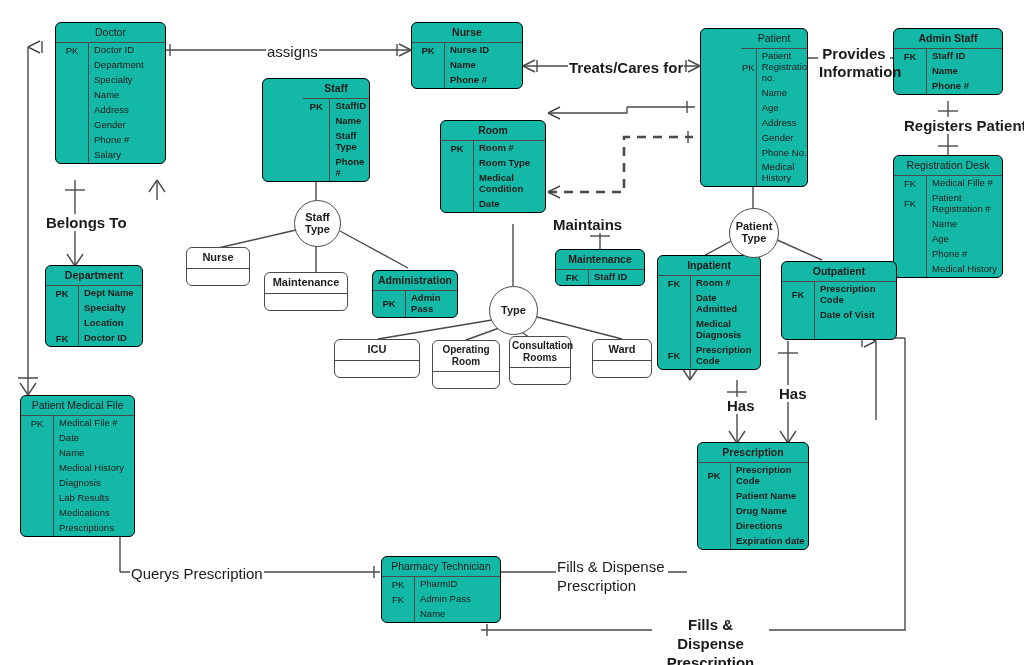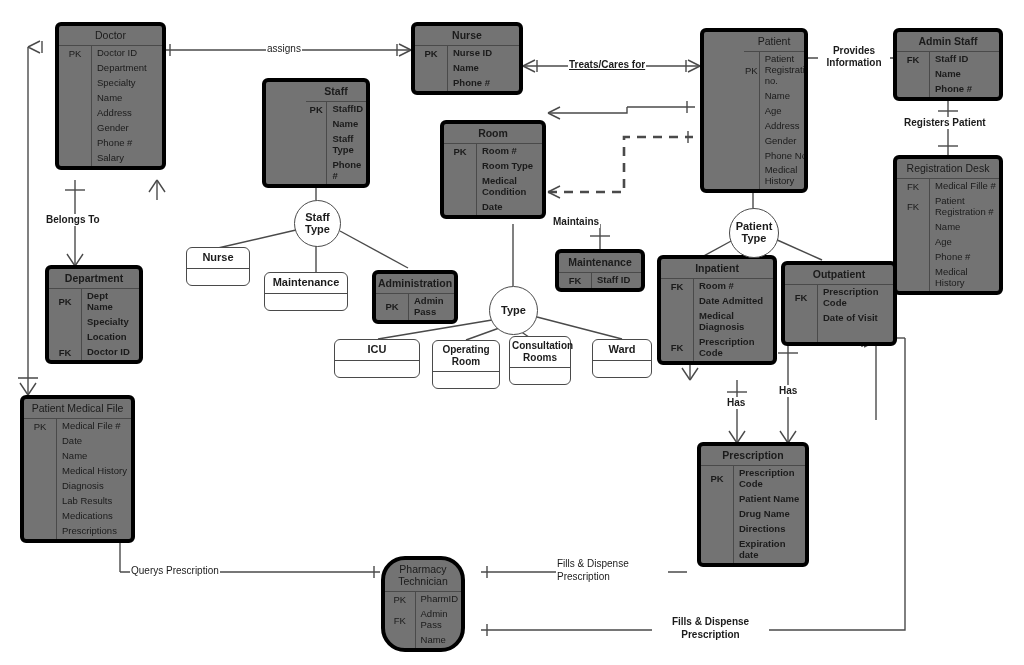--- a/index.html
+++ b/index.html
@@ -1,22 +1,22 @@
 <!DOCTYPE html>
 <html><head>
 <meta charset="utf-8">
 <style>
   html,body{margin:0;padding:0;background:#ffffff;}
   body{font-family:"Liberation Sans","DejaVu Sans",sans-serif;color:#1b1b1b;}
   #canvas{position:relative;width:1024px;height:665px;overflow:hidden;background:#fff;}
   svg.edges{position:absolute;left:0;top:0;width:1024px;height:665px;pointer-events:none;}
 
   
-  .entity{position:absolute;box-sizing:border-box;border:4px solid #000000;border-radius:6px;
-          background:#737373;overflow:hidden;}
+  .entity{position:absolute;box-sizing:border-box;border:1px solid #000000;border-radius:6px;
+          background:#14b8a6;overflow:hidden;}
   .ent-title{text-align:center;font-size:10.5px;line-height:1.15;padding:3px 2px 4px 2px;
              border-bottom:1px solid #4a4a4a;}
   .ent-body{display:table;width:100%;}
   .attr{display:table-row;}
   .attr .key{display:table-cell;width:30px;text-align:center;font-size:9.5px;vertical-align:middle;
              border-right:1px solid #4a4a4a;padding:2px 1px;white-space:nowrap;}
   .attr .nm{display:table-cell;font-size:9.5px;vertical-align:middle;padding:2px 3px 2px 5px;line-height:1.15;}
   .entity.bold .ent-title,.entity.bold .attr .key,.entity.bold .attr .nm{font-weight:bold;}
   .empty-body{height:16px;}
 
@@ -25,21 +25,21 @@
   .stub .ent-title{font-weight:bold;font-size:11px;}
   .stub .band{height:16px;}
   .stub.small .ent-title{font-size:10px;}
 
   
   .circ{position:absolute;border:1px solid #4a4a4a;border-radius:50%;background:#fff;
         display:flex;align-items:center;justify-content:center;text-align:center;
         font-weight:bold;font-size:11px;line-height:1.05;}
 
   
-  .elabel{position:absolute;font-size:10px;line-height:1.15;background:#fff;padding:0 1px;white-space:nowrap;}
+  .elabel{position:absolute;font-size:15px;line-height:1.15;background:#fff;padding:0 1px;white-space:nowrap;}
   .elabel.b{font-weight:bold;}
 </style>
 </head>
 <body>
 
 <div id="canvas">
 
   <svg class="edges" viewBox="0 0 1024 665">
     <g stroke="#4a4a4a" stroke-width="1.4" fill="none">
 
@@ -373,21 +373,21 @@
   <div class="entity bold" style="left:555px;top:249px;width:90px;">
     <div class="ent-title">Maintenance</div>
     <div class="ent-body">
       <div class="attr">
           <span class="key">FK</span>
           <span class="nm">Staff ID</span>
         </div>
     </div>
   </div>
 
-  <div class="entity bold" style="left:657px;top:255px;width:120px;">
+  <div class="entity bold" style="left:657px;top:255px;width:104px;">
     <div class="ent-title">Inpatient</div>
     <div class="ent-body">
       <div class="attr">
           <span class="key">FK</span>
           <span class="nm">Room #</span>
         </div>
       <div class="attr">
           <span class="key"></span>
           <span class="nm">Date Admitted</span>
         </div>
@@ -449,21 +449,21 @@
   <div class="entity bold" style="left:372px;top:270px;width:86px;">
     <div class="ent-title">Administration</div>
     <div class="ent-body">
       <div class="attr">
           <span class="key">PK</span>
           <span class="nm">Admin Pass</span>
         </div>
     </div>
   </div>
 
-  <div class="entity" style="left:381px;top:556px;width:84px;border-radius:24px;">
+  <div class="entity" style="left:381px;top:556px;width:120px;">
     <div class="ent-title">Pharmacy Technician</div>
     <div class="ent-body">
       <div class="attr">
           <span class="key">PK</span>
           <span class="nm">PharmID</span>
         </div>
       <div class="attr">
           <span class="key">FK</span>
           <span class="nm">Admin Pass</span>
         </div>
@@ -503,21 +503,21 @@
     <span>Staff Type</span>
   </div>
   <div class="circ" style="left:729px;top:208px;width:48px;height:48px;">
     <span>Patient Type</span>
   </div>
   <div class="circ" style="left:489px;top:286px;width:47px;height:47px;">
     <span>Type</span>
   </div>
 
   <div class="elabel" style="left:266px;top:43px;">assigns</div>
-  <div class="elabel b" style="left:568px;top:59px;text-decoration:underline;">Treats/Cares for</div>
+  <div class="elabel b" style="left:568px;top:59px;">Treats/Cares for</div>
   <div class="elabel b" style="left:818px;top:45px;width:70px;white-space:normal;text-align:center;line-height:1.2;">
     <span>Provides Information</span>
   </div>
   <div class="elabel b" style="left:903px;top:117px;">Registers Patient</div>
   <div class="elabel b" style="left:45px;top:214px;">Belongs To</div>
   <div class="elabel b" style="left:552px;top:206px;margin-top:10px;">Maintains</div>
   <div class="elabel b" style="left:726px;top:397px;">Has</div>
   <div class="elabel b" style="left:778px;top:385px;">Has</div>
   <div class="elabel" style="left:130px;top:565px;">Querys Prescription</div>
   <div class="elabel" style="left:556px;top:558px;width:110px;white-space:normal;line-height:1.25;">

